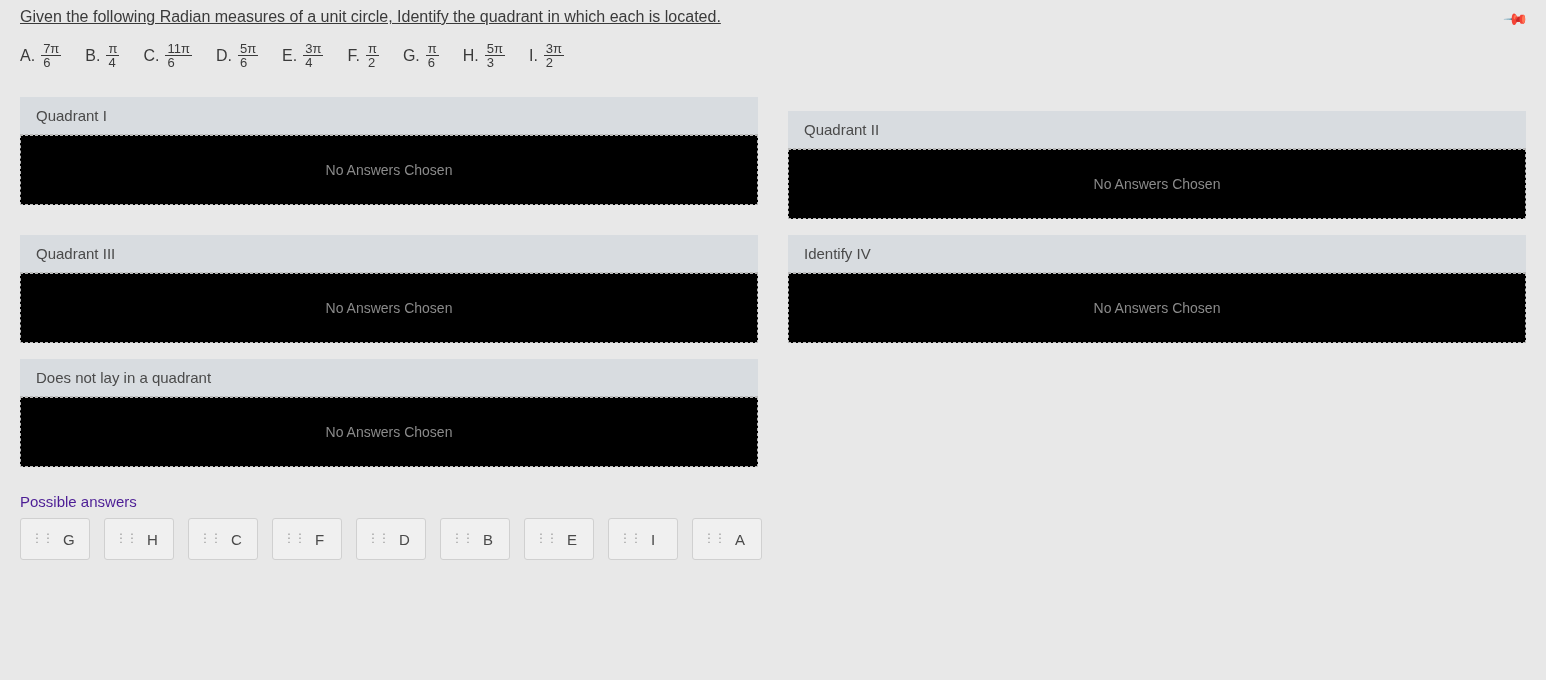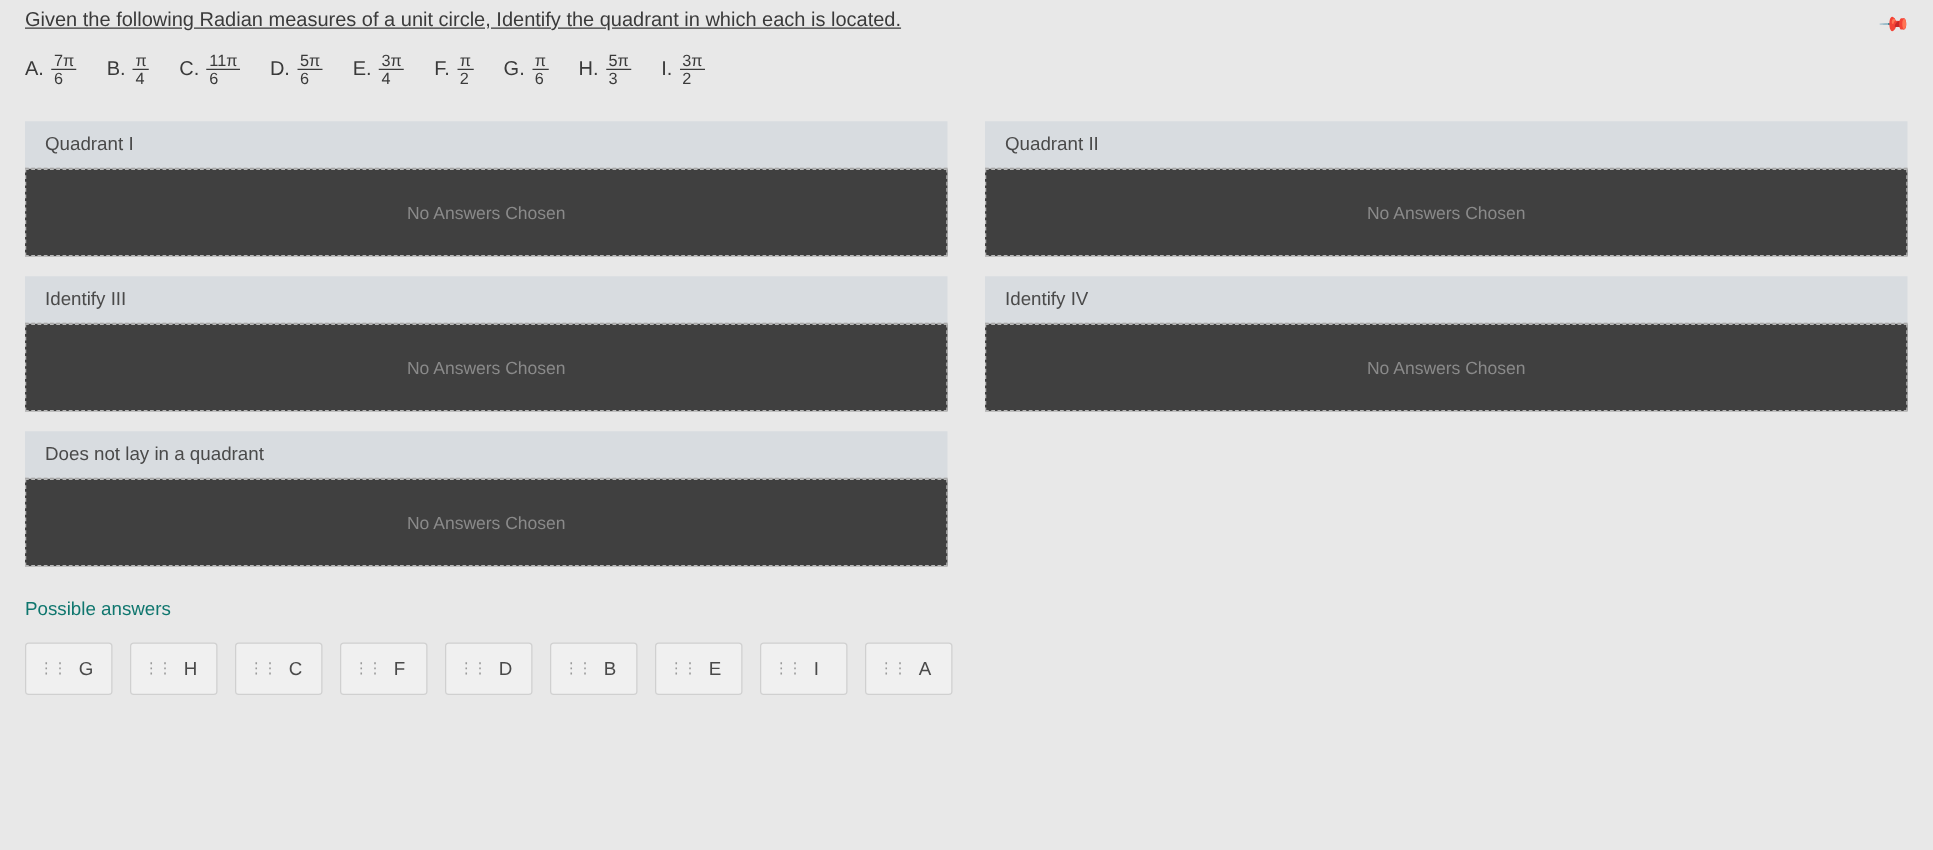--- a/index.html
+++ b/index.html
@@ -76,38 +76,38 @@
       grid-column: 1;
     }
     .quadrant-header {
       background: #d8dce0;
       padding: 10px 16px;
       font-size: 15px;
       color: #4a4a4a;
       border-bottom: 1px dashed #b8b8b8;
     }
     .quadrant-drop {
-      background: #404040;
+      background: #000000;
       border: 1px dashed #b8b8b8;
       min-height: 70px;
       display: flex;
       align-items: center;
       justify-content: center;
       color: #8a8a8a;
       font-size: 14px;
       margin-top: 0;
     }
     .q1 .quadrant-header { margin-top: 0; }
-    .q2 { }
+    .q2 { margin-top: 14px; }
     .q4 { margin-top: 0; }
     .possible-label {
       font-size: 15px;
-      color: #0f766e;
+      color: #4c1d95;
       margin-top: 10px;
-      margin-bottom: 18px;
+      margin-bottom: 8px;
     }
     .answers-row {
       display: flex;
       gap: 14px;
     }
     .answer-chip {
       background: #f0f0f0;
       border: 1px solid #d0d0d0;
       border-radius: 3px;
       min-width: 70px;
@@ -203,21 +203,21 @@
 <div class="quadrants-grid">
   <div class="quadrant-block q1">
     <div class="quadrant-header">Quadrant I</div>
     <div class="quadrant-drop">No Answers Chosen</div>
   </div>
   <div class="quadrant-block q2">
     <div class="quadrant-header">Quadrant II</div>
     <div class="quadrant-drop">No Answers Chosen</div>
   </div>
   <div class="quadrant-block q3">
-    <div class="quadrant-header">Identify III</div>
+    <div class="quadrant-header">Quadrant III</div>
     <div class="quadrant-drop">No Answers Chosen</div>
   </div>
   <div class="quadrant-block q4">
     <div class="quadrant-header">Identify IV</div>
     <div class="quadrant-drop">No Answers Chosen</div>
   </div>
   <div class="quadrant-block full q5">
     <div class="quadrant-header">Does not lay in a quadrant</div>
     <div class="quadrant-drop">No Answers Chosen</div>
   </div>

